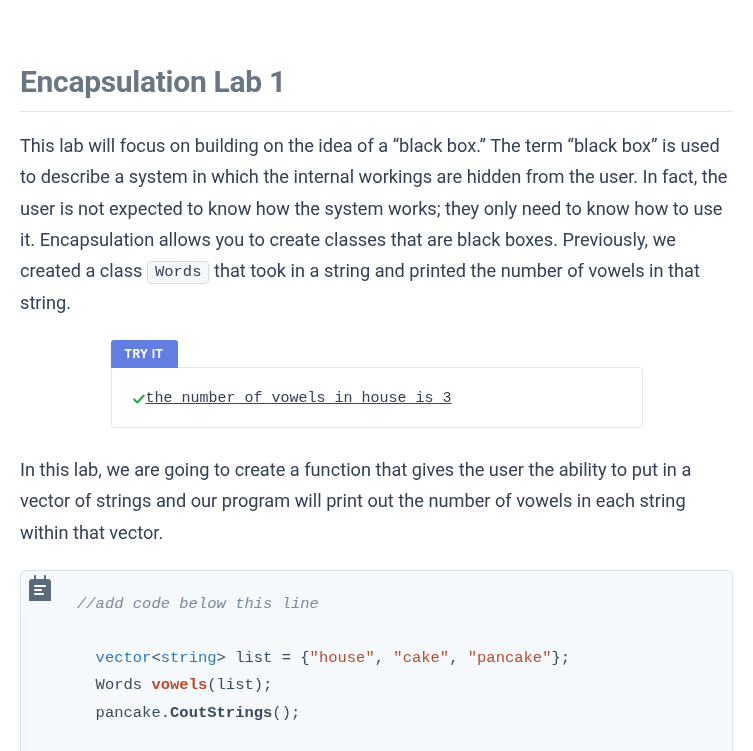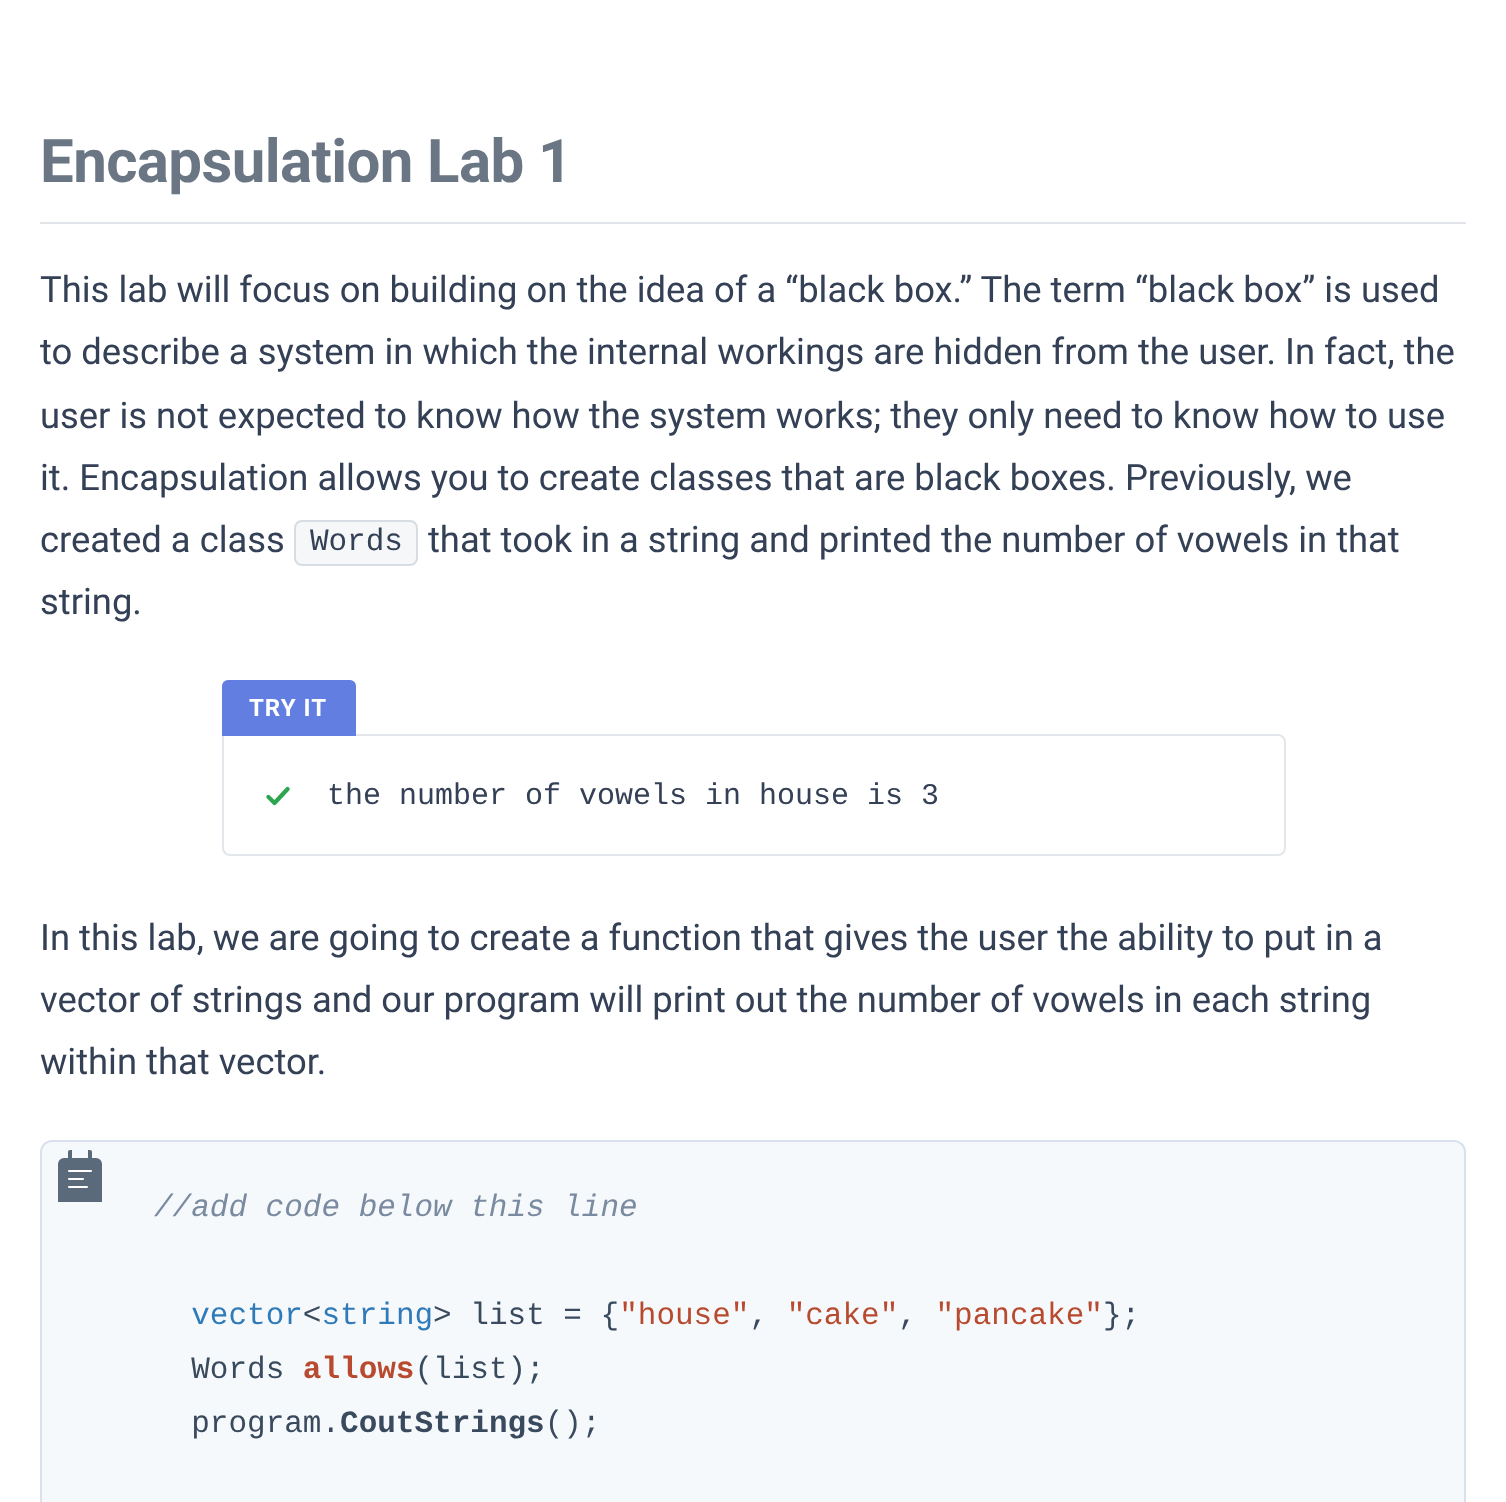--- a/index.html
+++ b/index.html
@@ -40,20 +40,21 @@
       border: 1px solid #d7dde3;
       border-radius: 4px;
       padding: 1px 7px 2px 7px;
       color: #344055;
       position: relative;
       top: -1px;
     }
     .tryit-wrap {
       margin: 0 auto 26px auto;
       width: 532px;
+      text-decoration: underline;
     }
     .tryit-btn {
       display: inline-block;
       background: #627ee0;
       color: #ffffff;
       font-size: 12px;
       font-weight: 700;
       padding: 7px 14px;
       border-radius: 3px 3px 0 0;
       letter-spacing: 0.5px;
@@ -61,21 +62,20 @@
       margin-left: 0;
       position: relative;
       z-index: 2;
     }
     .tryit-panel {
       border: 1px solid #e3e6ea;
       border-radius: 0 4px 4px 4px;
       padding: 22px 20px 20px 20px;
       display: flex;
       align-items: center;
-      gap: 18px;
       background: #ffffff;
       position: relative;
       margin-top: -1px;
     }
     .tryit-panel::before {
       content: "";
       position: absolute;
       top: -7px;
       left: 24px;
       width: 12px;
@@ -190,17 +190,17 @@
   <div class="code-icon">
     <div class="code-icon-lines">
         <span></span>
         <span></span>
         <span></span>
       </div>
   </div>
 <pre><span class="tok-comment">//add code below this line</span>
 
   <span class="tok-type">vector</span><span class="tok-punct">&lt;</span><span class="tok-type">string</span><span class="tok-punct">&gt;</span><span class="tok-ident"> list </span><span class="tok-punct">=</span><span class="tok-punct"> {</span><span class="tok-string">"house"</span><span class="tok-punct">, </span><span class="tok-string">"cake"</span><span class="tok-punct">, </span><span class="tok-string">"pancake"</span><span class="tok-punct">};</span>
-  <span class="tok-ident">Words </span><span class="tok-func tok-bold">allows</span><span class="tok-punct">(list);</span>
-  <span class="tok-ident">program.</span><span class="tok-ident tok-bold">CoutStrings</span><span class="tok-punct">();</span>
+  <span class="tok-ident">Words </span><span class="tok-func tok-bold">vowels</span><span class="tok-punct">(list);</span>
+  <span class="tok-ident">pancake.</span><span class="tok-ident tok-bold">CoutStrings</span><span class="tok-punct">();</span>
 
 <span class="tok-comment">//add user above this line</span></pre>
 </div>
 
 </body></html>

